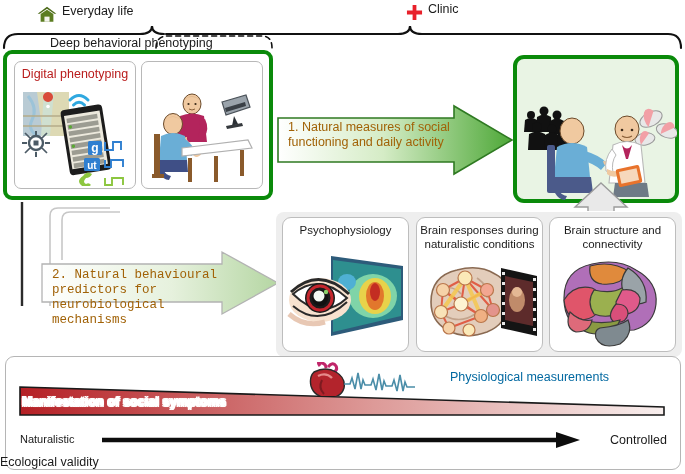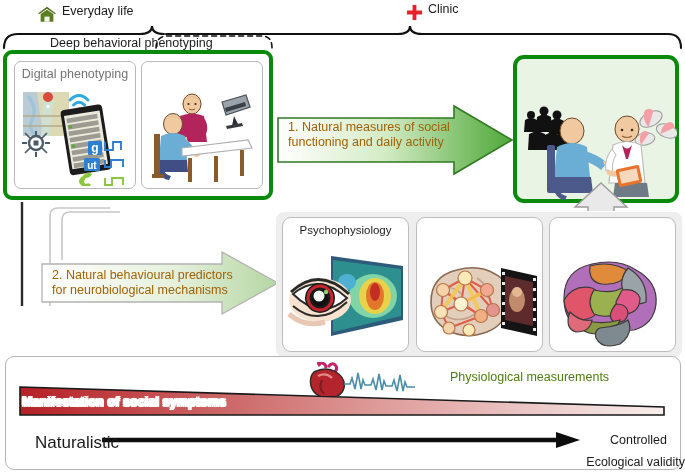--- a/index.html
+++ b/index.html
@@ -11,50 +11,50 @@
   .bracket-lbl{position:absolute;font-size:12.5px;white-space:nowrap;}
   .house-icon{position:absolute;left:36px;top:6px;width:22px;height:17px;}
   .cross-icon{position:absolute;left:406px;top:4px;width:17px;height:17px;}
 
   
   #everyday-frame{position:absolute;left:3px;top:50px;width:270px;height:150px;
      border:4px solid #0a8a0a;border-radius:9px;background:#ffffff;box-sizing:border-box;}
   .sub-card{position:absolute;background:#fff;border:1.4px solid #b8b8b8;
      border-radius:7px;box-sizing:border-box;}
   .card-title{position:absolute;left:0;right:0;top:5px;text-align:center;
-     font-size:12.5px;color:#737373;}
+     font-size:12.5px;color:#b91c1c;}
 
   
   #clinic-box{position:absolute;left:513px;top:55px;width:166px;height:148px;
      border:4px solid #0a8a0a;border-radius:11px;background:#e9f4e4;box-sizing:border-box;}
   #clinic-box .ctitle{position:absolute;left:4px;right:4px;top:6px;text-align:center;
      font-size:12px;line-height:14px;color:#111;}
 
   
   #panel-strip{position:absolute;left:276px;top:212px;width:406px;height:145px;
      background:#eeeeee;border-radius:8px;}
   .mech-card{position:absolute;top:5px;width:127px;height:135px;background:#fff;
      border:1.3px solid #bdbdbd;border-radius:9px;box-sizing:border-box;}
   .mech-title{position:absolute;left:3px;right:3px;top:6px;text-align:center;
      font-size:11.5px;line-height:13.5px;color:#1a1a1a;}
 
   
   #physio-row{position:absolute;left:300px;top:362px;width:370px;height:34px;}
-  #physio-label{position:absolute;left:150px;top:8px;font-size:12.5px;color:#4d7c0f;}
+  #physio-label{position:absolute;left:150px;top:8px;font-size:12.5px;color:#0369a1;}
 
   
   #bottom-panel{position:absolute;left:5px;top:356px;width:676px;height:114px;
      border:1.4px solid #b5b5b5;border-radius:9px;background:transparent;box-sizing:border-box;}
   #wedge-label{position:absolute;left:22px;top:395px;font-size:12.5px;font-weight:bold;
      color:#ffffff;letter-spacing:.1px;
      text-shadow:-1px -1px 0 #fff,1px -1px 0 #fff,-1px 1px 0 #fff,1px 1px 0 #fff,
                  0 0 2px #fff;}
-  #naturalistic{position:absolute;left:35px;top:433px;font-size:17px;}
+  #naturalistic{position:absolute;left:20px;top:433px;font-size:11px;}
   #controlled{position:absolute;right:18px;top:433px;font-size:12.5px;}
-  #ecological{position:absolute;left:0;right:0;top:455px;text-align:right;font-size:12.5px;}
+  #ecological{position:absolute;left:0;right:0;top:455px;text-align:left;font-size:12.5px;}
 
   
   .arrow-text{position:absolute;font-size:12.5px;line-height:15px;color:#a16207;}
 </style>
 </head>
 <body>
 
 <div id="top-zone">
 
   <svg width="685" height="52" style="position:absolute;left:0;top:0;">
@@ -256,21 +256,21 @@
 <svg style="position:absolute;left:40px;top:250px;" width="242" height="66">
   <defs>
     <linearGradient id="g2" x1="0" y1="0" x2="1" y2="0">
       <stop offset="0%" stop-color="#ffffff"></stop>
       <stop offset="55%" stop-color="#e6f1dd"></stop>
       <stop offset="100%" stop-color="#b5d6a3"></stop>
     </linearGradient>
   </defs>
   <path d="M2,14 L182,14 L182,2 L238,33 L182,64 L182,52 L2,52 Z" fill="url(#g2)" stroke="#b3b3b3" stroke-width="1.3"></path>
 </svg>
-<div class="arrow-text" style="left:52px;top:268px;width:192px;">2. Natural behavioural predictors for neurobiological mechanisms</div>
+<div class="arrow-text" style="left:52px;top:268px;width:192px;font-family:Liberation Mono, monospace;">2. Natural behavioural predictors for neurobiological mechanisms</div>
 
 <div id="panel-strip">
 
   <div class="mech-card" style="left:6px;">
     <div class="mech-title">Psychophysiology</div>
     <svg style="position:absolute;left:4px;top:30px;" width="118" height="100" viewBox="0 0 118 100">
 
       <path d="M44 8 L116 18 L116 72 L44 88 Z" fill="#2d5b7a"></path>
       <path d="M46 12 L114 21 L114 68 L46 84 Z" fill="#2e8f8f"></path>
       <ellipse cx="86" cy="48" rx="24" ry="22" fill="#7fd4a8"></ellipse>
@@ -286,20 +286,21 @@
       <circle cx="33" cy="50" r="8" fill="#111"></circle>
       <circle cx="32" cy="48" r="5.5" fill="#f2f8f2"></circle>
       <circle cx="39" cy="44" r="2.2" fill="#8ad06a"></circle>
       <path d="M4 44 q28 -26 58 2" stroke="#2a2a2a" stroke-width="3" fill="none"></path>
       <path d="M6 58 q26 22 54 -4" stroke="#2a2a2a" stroke-width="2" fill="none"></path>
       <path d="M2 66 q16 14 36 8" stroke="#e8c8b4" stroke-width="5" fill="none"></path>
     </svg>
   </div>
 
   <div class="mech-card" style="left:140px;">
+    <div class="mech-title">Brain responses during naturalistic conditions</div>
     <svg style="position:absolute;left:4px;top:42px;" width="118" height="86" viewBox="0 0 118 86">
 
       <path d="M10 42 q0 -26 26 -32 q22 -6 38 4 q16 8 14 28 q-2 22 -22 30 q-22 8 -40 -2 q-16 -9 -16 -28z" fill="#e3cdbb" stroke="#8a6a52" stroke-width="1.6"></path>
       <path d="M18 30 q14 -6 22 4 M24 56 q16 8 30 -2 M56 18 q12 8 10 20" stroke="#c2a38c" stroke-width="1.6" fill="none"></path>
 
       <g stroke="#e0533a" stroke-width="2" opacity=".9">
         <line x1="22" y1="30" x2="44" y2="18"></line>
           <line x1="22" y1="30" x2="40" y2="44"></line>
         <line x1="44" y1="18" x2="66" y2="30"></line>
           <line x1="44" y1="18" x2="40" y2="44"></line>
@@ -349,20 +350,21 @@
           <rect x="112" y="38" width="3" height="3"></rect>
             <rect x="112" y="48" width="3" height="3"></rect>
           <rect x="112" y="58" width="3" height="3"></rect>
             <rect x="112" y="68" width="3" height="3"></rect>
         </g>
       </g>
     </svg>
   </div>
 
   <div class="mech-card" style="left:273px;">
+    <div class="mech-title">Brain structure and connectivity</div>
     <svg style="position:absolute;left:6px;top:38px;" width="114" height="92" viewBox="0 0 114 92">
       <g stroke="#3a3a3a" stroke-width="1.2">
         <path d="M8 42 q0 -28 28 -34 q26 -6 44 6 q22 12 20 34 q-2 20 -22 26 l-46 2 q-24 -6 -24 -34z" fill="#b06fb8"></path>
         <path d="M34 10 q22 -6 40 6 q-10 14 -28 12 q-14 -2 -12 -18z" fill="#e08a3c"></path>
         <path d="M72 12 q20 12 18 34 q-14 6 -22 -8 q-6 -14 4 -26z" fill="#9aa3a8"></path>
         <path d="M8 44 q10 -16 28 -12 q10 4 8 18 q-2 12 -18 14 q-16 0 -18 -20z" fill="#e0556a"></path>
         <path d="M38 34 q18 4 28 -2 q8 10 0 22 q-12 10 -28 4 q-8 -12 0 -24z" fill="#9bb04f"></path>
         <path d="M66 34 q14 -2 18 8 q0 14 -14 16 q-10 -2 -10 -12z" fill="#e05a8a"></path>
         <path d="M60 48 q12 0 12 10 q-2 10 -14 8 q-8 -6 2 -18z" fill="#d94f7a"></path>
         <path d="M22 62 q20 8 42 2 q-4 12 -22 14 q-20 0 -20 -16z" fill="#8a9a42"></path>

